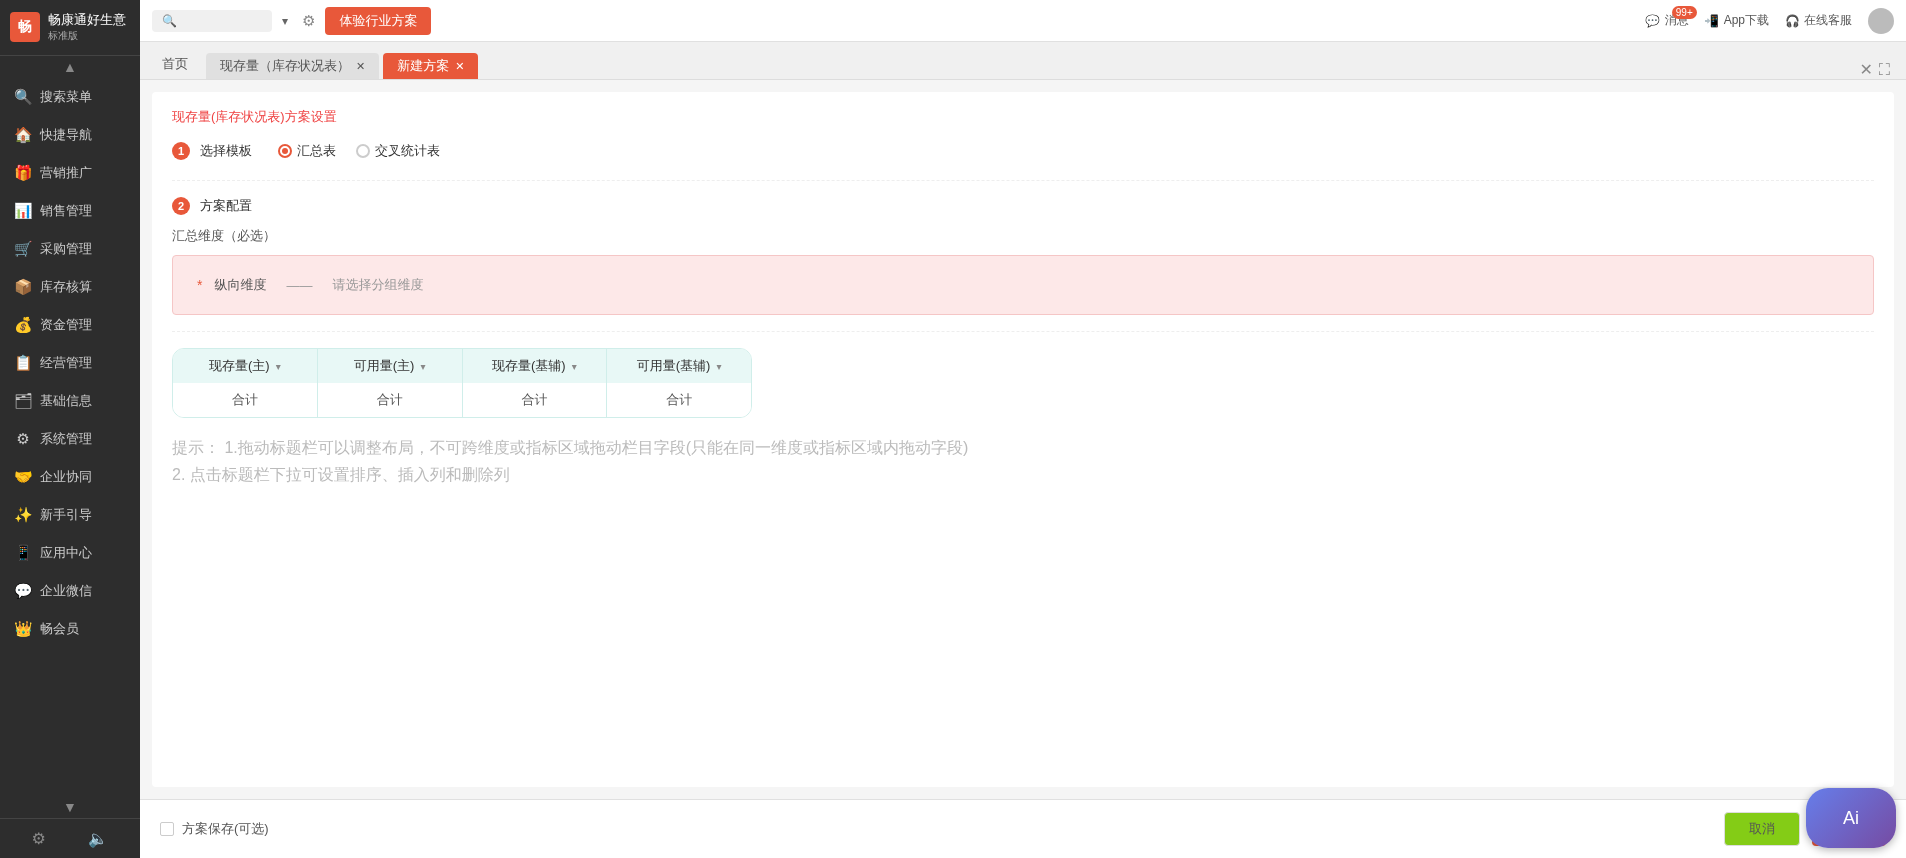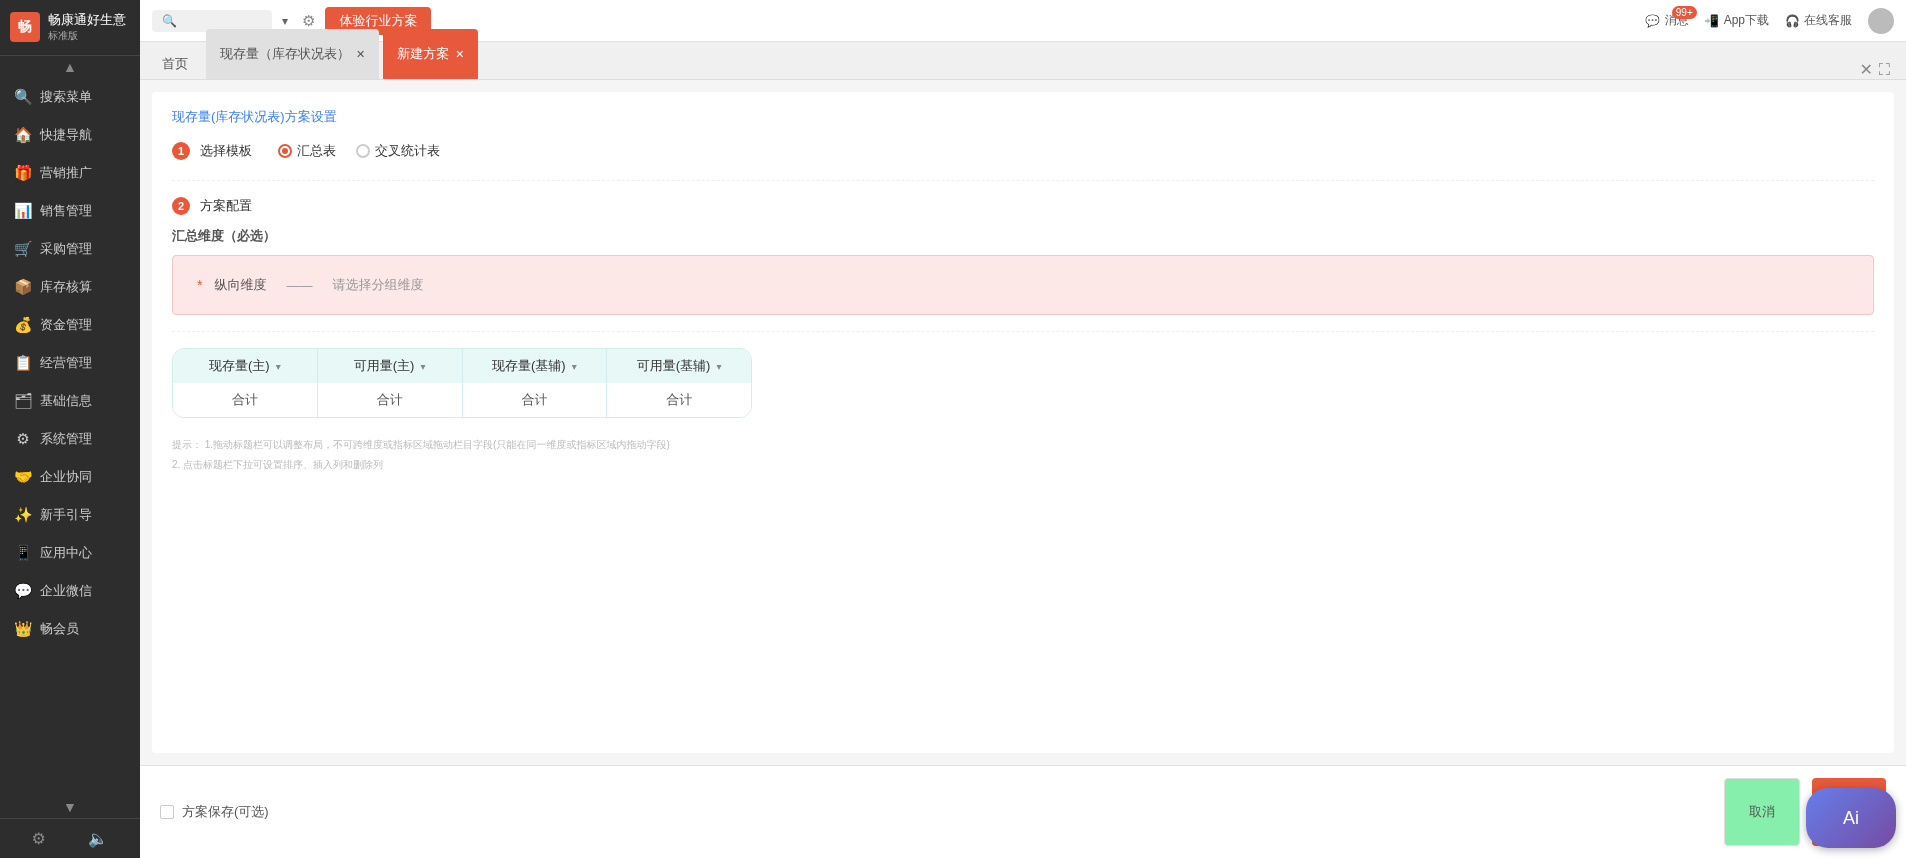--- a/index.html
+++ b/index.html
@@ -111,21 +111,21 @@
     
     .tabs {
       height: 38px;
       background: #f0f0f0;
       display: flex;
       align-items: flex-end;
       padding: 0 8px;
       border-bottom: 1px solid #ddd;
     }
     .tab {
-      padding: 16px 14px;
+      padding: 4px 14px;
       font-size: 13px;
       cursor: pointer;
       background: #e0e0e0;
       border-radius: 4px 4px 0 0;
       color: #555;
       margin-right: 4px;
       display: flex; align-items: center; gap: 6px;
     }
     .tab.active {
       background: #e8583a;
@@ -153,21 +153,21 @@
     
     .panel {
       background: #fff;
       margin: 12px;
       border-radius: 4px;
       padding: 16px 20px;
       flex: 1;
     }
     .panel-title {
       font-size: 13px;
-      color: #3b82f6;
+      color: #ef4444;
       margin-bottom: 16px;
     }
 
     
     .step-section { margin-bottom: 20px; }
     .step-header {
       display: flex; align-items: center; gap: 10px;
       margin-bottom: 12px;
     }
     .step-num {
@@ -190,21 +190,21 @@
       border: 2px solid #ccc;
       display: flex; align-items: center; justify-content: center;
     }
     .radio-circle.checked { border-color: #e8583a; }
     .radio-circle.checked::after {
       content: ''; width: 6px; height: 6px;
       border-radius: 50%; background: #e8583a;
     }
 
     
-    .dimension-label { font-size: 13px; color: #555; margin-bottom: 10px; font-weight: bold; }
+    .dimension-label { font-size: 13px; color: #555; margin-bottom: 10px; }
     .dimension-required {
       background: #fde8e8;
       border: 1px solid #f5c6c6;
       border-radius: 4px;
       padding: 20px 24px;
       display: flex; align-items: center; gap: 12px;
     }
     .dim-star { color: #e8583a; font-size: 14px; }
     .dim-text { font-size: 13px; color: #555; }
     .dim-dash { color: #999; margin: 0 8px; }
@@ -257,38 +257,38 @@
       flex: 1;
       padding: 8px 12px;
       text-align: center;
       border-right: 1px solid #d0eeea;
       font-size: 13px; color: #555;
     }
     .stats-cell:last-child { border-right: none; }
 
     
     .hints { margin-top: 20px; }
-    .hint-item { font-size: 10px; color: #bbb; margin-bottom: 6px; }
+    .hint-item { font-size: 16px; color: #bbb; margin-bottom: 6px; }
 
     
     .footer {
       background: #fff;
       border-top: 1px solid #e0e0e0;
       padding: 12px 20px;
       display: flex; align-items: center; justify-content: space-between;
     }
     .footer-left { display: flex; align-items: center; gap: 8px; }
     .footer-checkbox { width: 14px; height: 14px; border: 1px solid #ccc; border-radius: 2px; cursor: pointer; }
     .footer-label { font-size: 13px; color: #555; }
     .footer-right { display: flex; gap: 12px; }
     .btn-cancel {
-      padding: 24px 24px;
+      padding: 7px 24px;
       border: 1px solid #ddd;
       border-radius: 4px;
-      background: #86efac;
+      background: #84cc16;
       color: #555;
       font-size: 13px;
       cursor: pointer;
     }
     .btn-query {
       padding: 7px 24px;
       border: none;
       border-radius: 4px;
       background: #e8583a;
       color: white;

